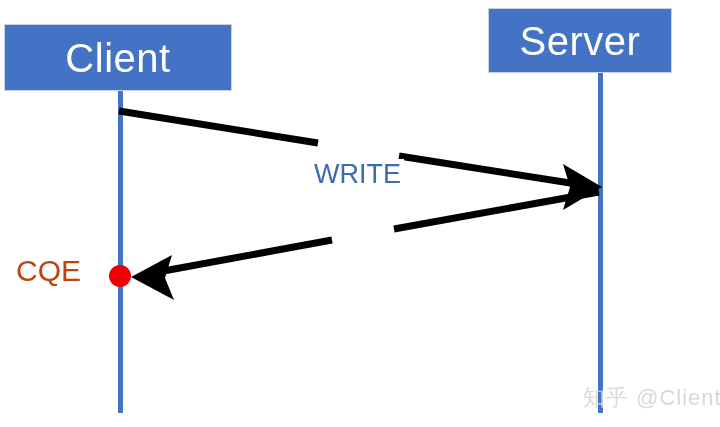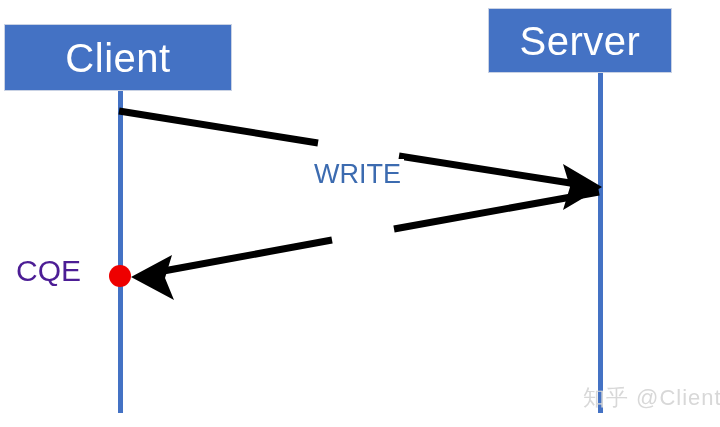--- a/index.html
+++ b/index.html
@@ -68,21 +68,21 @@
     margin-top: 29px;
   }
   #ack-label {
     left: 331px;
     top: 221px;
   }
   #cqe-label {
     position: absolute;
     left: 16px;
     top: 256px;
-    color: #4c1d95;
+    color: #c2410c;
     font-size: 30px;
     line-height: 1;
     white-space: nowrap;
   }
   #watermark {
     position: absolute;
     left: 583px;
     top: 387px;
     font-size: 22px;
     line-height: 1;

